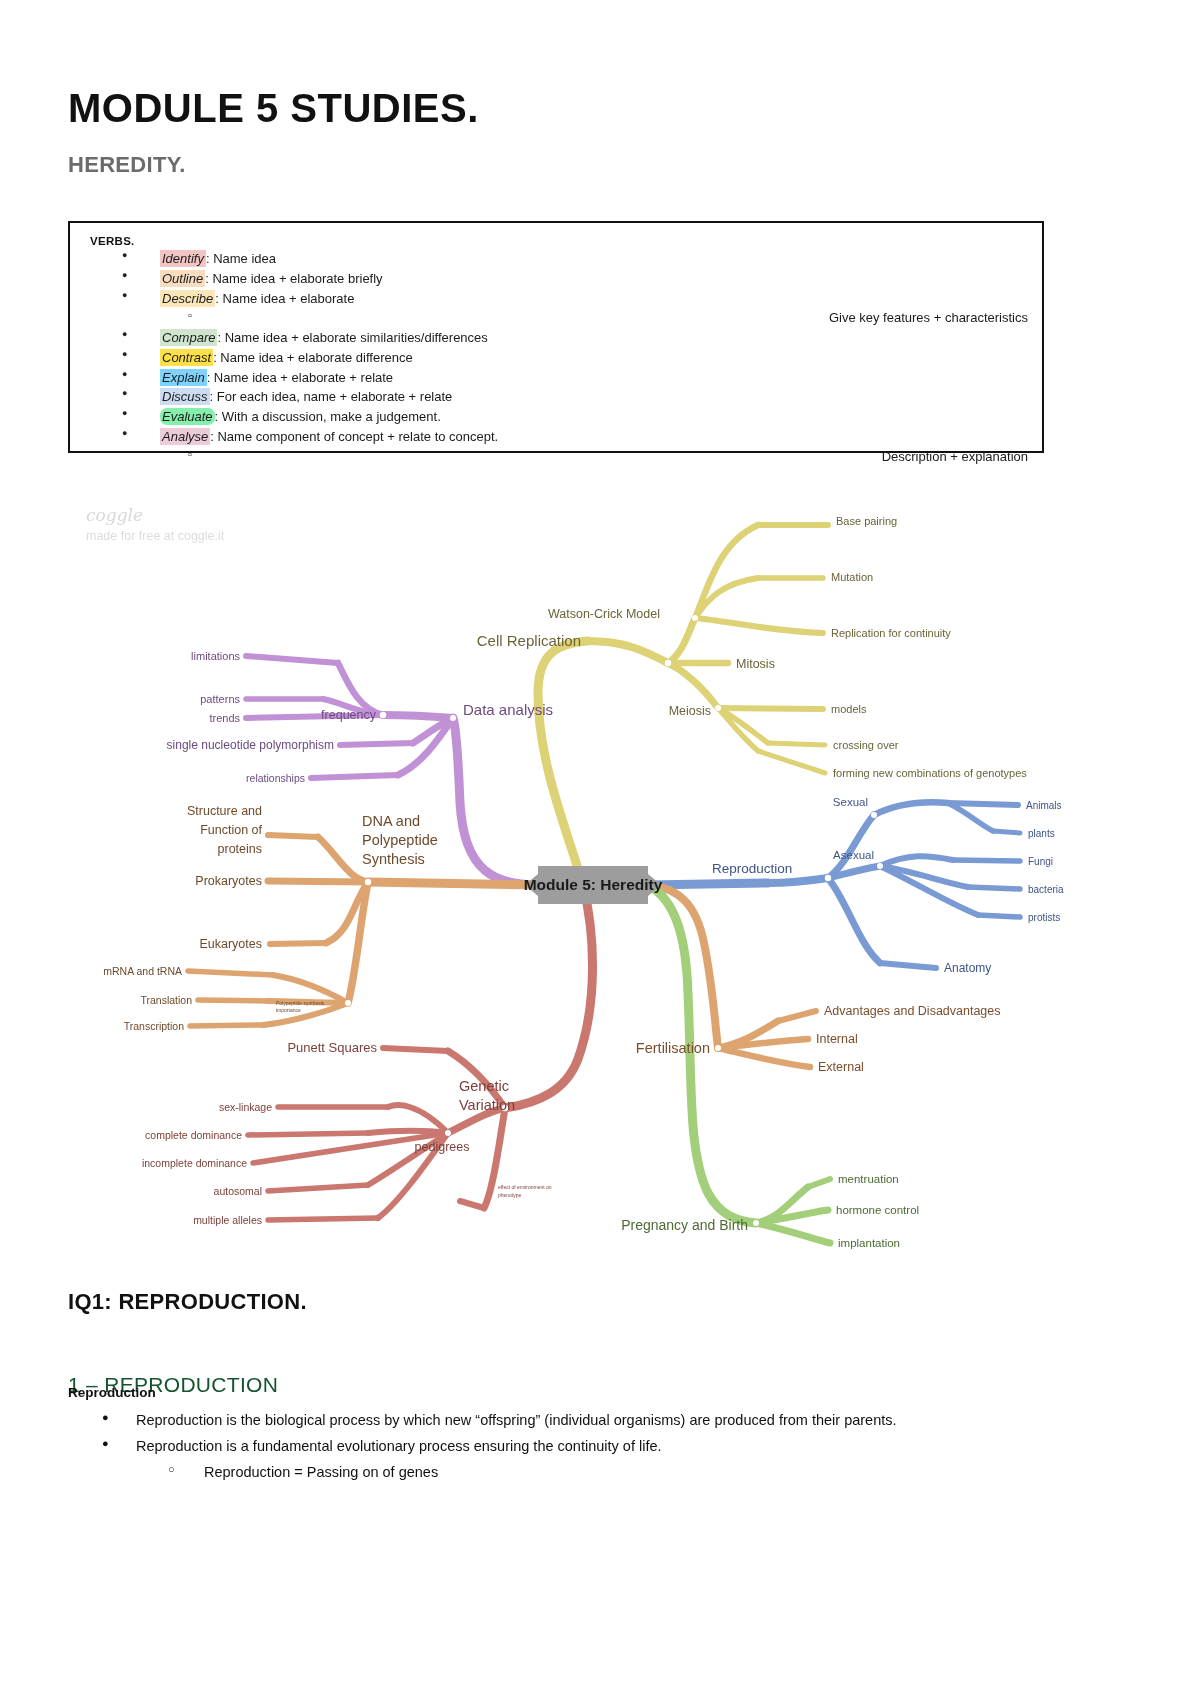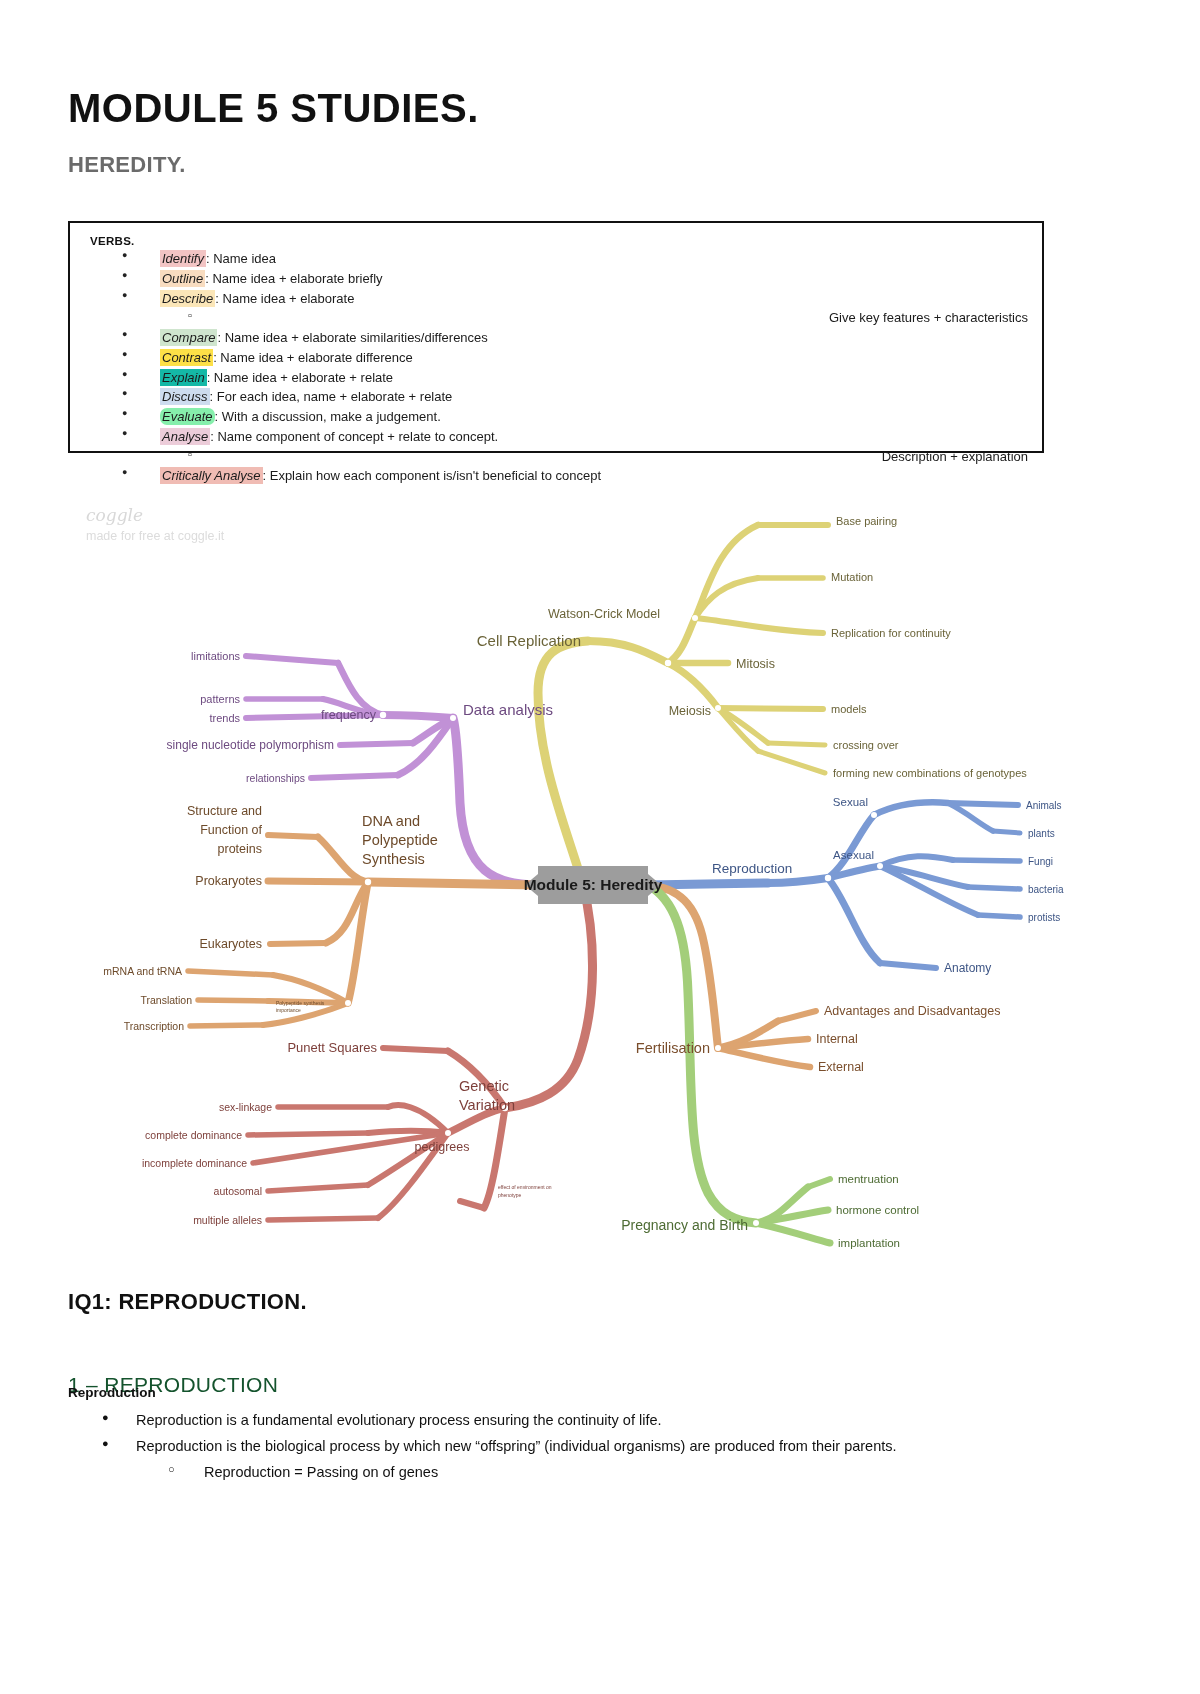--- a/index.html
+++ b/index.html
@@ -15,21 +15,21 @@
   li.b1{position:relative;padding-left:76px;margin:3.5px 0;font-size:13px;color:#1b1b1b;line-height:1.25;}
   li.b1::before{content:"●";position:absolute;left:38px;top:-1px;font-size:9px;color:#222;}
   li.b2{position:relative;padding-left:140px;margin:3.5px 0;font-size:13px;color:#1b1b1b;line-height:1.25;text-align:right;}
   li.b2::before{content:"▫";position:absolute;left:104px;top:-1px;font-size:11px;color:#333;}
   .term{font-style:italic;padding:1px 2px;}
   .hl-red{background:#f2c4c4;}
   .hl-peach{background:#f8dcc0;}
   .hl-yellow{background:#fbe6b8;}
   .hl-green{background:#cfe5ce;}
   .hl-green2{background:#fde047;}
-  .hl-blue{background:#14b8a6;}
+  .hl-blue{background:#7dd3fc;}
   .hl-blue2{background:#cddcef;}
   .hl-purple{background:#86efac;border-radius:7px;}
   .hl-pink{background:#ecccd9;}
   .hl-salmon{background:#f0bcb4;}
 
   .mapwrap{position:absolute;left:68px;top:503px;width:1064px;height:760px;}
   .wm1{position:absolute;left:18px;top:2px;font-family:"DejaVu Serif",serif;font-style:italic;font-size:17px;color:#d8d8d8;}
   .wm2{position:absolute;left:18px;top:26px;font-size:12.5px;color:#dcdcdc;}
   .mapwrap svg{position:absolute;left:0;top:0;}
 
@@ -59,21 +59,20 @@
       <li class="b1"><span class="term hl-peach">Outline</span><span>: Name idea + elaborate briefly</span></li>
       <li class="b1"><span class="term hl-yellow">Describe</span><span>: Name idea + elaborate</span></li>
       <li class="b2"><span>Give key features + characteristics</span></li>
       <li class="b1"><span class="term hl-green">Compare</span><span>: Name idea + elaborate similarities/differences</span></li>
       <li class="b1"><span class="term hl-green2">Contrast</span><span>: Name idea + elaborate difference</span></li>
       <li class="b1"><span class="term hl-blue">Explain</span><span>: Name idea + elaborate + relate</span></li>
       <li class="b1"><span class="term hl-blue2">Discuss</span><span>: For each idea, name + elaborate + relate</span></li>
       <li class="b1"><span class="term hl-purple">Evaluate</span><span>: With a discussion, make a judgement.</span></li>
       <li class="b1"><span class="term hl-pink">Analyse</span><span>: Name component of concept + relate to concept.</span></li>
       <li class="b2"><span>Description + explanation</span></li>
-      <li class="b1"><span class="term hl-salmon">Critically Analyse</span><span>: Explain how each component is/isn't beneficial to concept</span></li>
     </ul>
   </div>
 
   <div class="mapwrap">
     <div class="wm1">coggle</div>
     <div class="wm2">made for free at coggle.it</div>
 
     <svg width="1064" height="760" viewBox="0 0 1064 760">
       <g fill="none" stroke-linecap="round">
 
@@ -297,18 +296,18 @@
         <text x="768" y="711" font-size="11.5">hormone control</text>
         <text x="770" y="744" font-size="11.5">implantation</text>
       </g>
     </svg>
   </div>
 
   <div class="h3">IQ1: REPRODUCTION.</div>
   <div class="h4">1  – REPRODUCTION</div>
   <div class="bodyhead">Reproduction</div>
   <ul class="bodylist lv1">
+    <li class="c1">Reproduction is the biological process by which new “offspring” (individual organisms) are produced from their parents.</li>
     <li class="c1">Reproduction is a fundamental evolutionary process ensuring the continuity of life.</li>
-    <li class="c1">Reproduction is the biological process by which new “offspring” (individual organisms) are produced from their parents.</li>
     <li class="c2">Reproduction = Passing on of genes</li>
   </ul>
 
 </div>
 
 </body></html>

